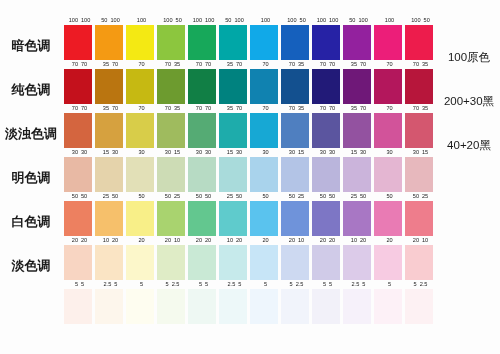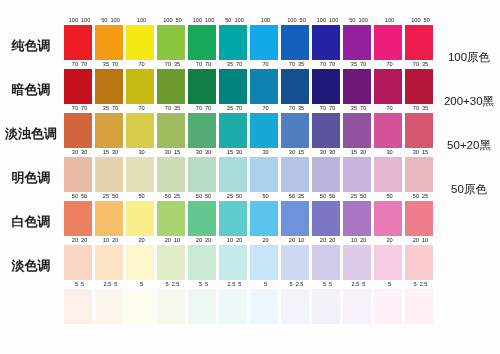--- a/index.html
+++ b/index.html
@@ -88,22 +88,22 @@
     width:28px;
     height:35px;
   }
 </style>
 </head>
 <body>
 
 <div id="chart">
 
   <div class="left-labels">
+      <div class="left-label">暗色调</div>
       <div class="left-label">纯色调</div>
-      <div class="left-label">暗色调</div>
       <div class="left-label">淡浊色调</div>
       <div class="left-label">明色调</div>
       <div class="left-label">白色调</div>
       <div class="left-label">淡色调</div>
     </div>
 
   <div class="grid">
       <div class="row">
         <div class="numrow">
           <div class="numcell" style="left: 0px;">
@@ -543,17 +543,16 @@
           <div class="swatch" title="#f6f1fa" style="left: 279px; background: rgb(246, 241, 250);"></div>
           <div class="swatch" title="#fdf1f7" style="left: 310px; background: rgb(253, 241, 247);"></div>
           <div class="swatch" title="#fdf1f3" style="left: 341px; background: rgb(253, 241, 243);"></div>
         </div>
       </div>
     </div>
 
   <div class="right-labels">
       <div class="right-label">100原色</div>
       <div class="right-label">200+30黑</div>
-      <div class="right-label">50+20黑</div>
-      <div class="right-label">50原色</div>
+      <div class="right-label">40+20黑</div>
     </div>
 
 </div>
 
 </body></html>

